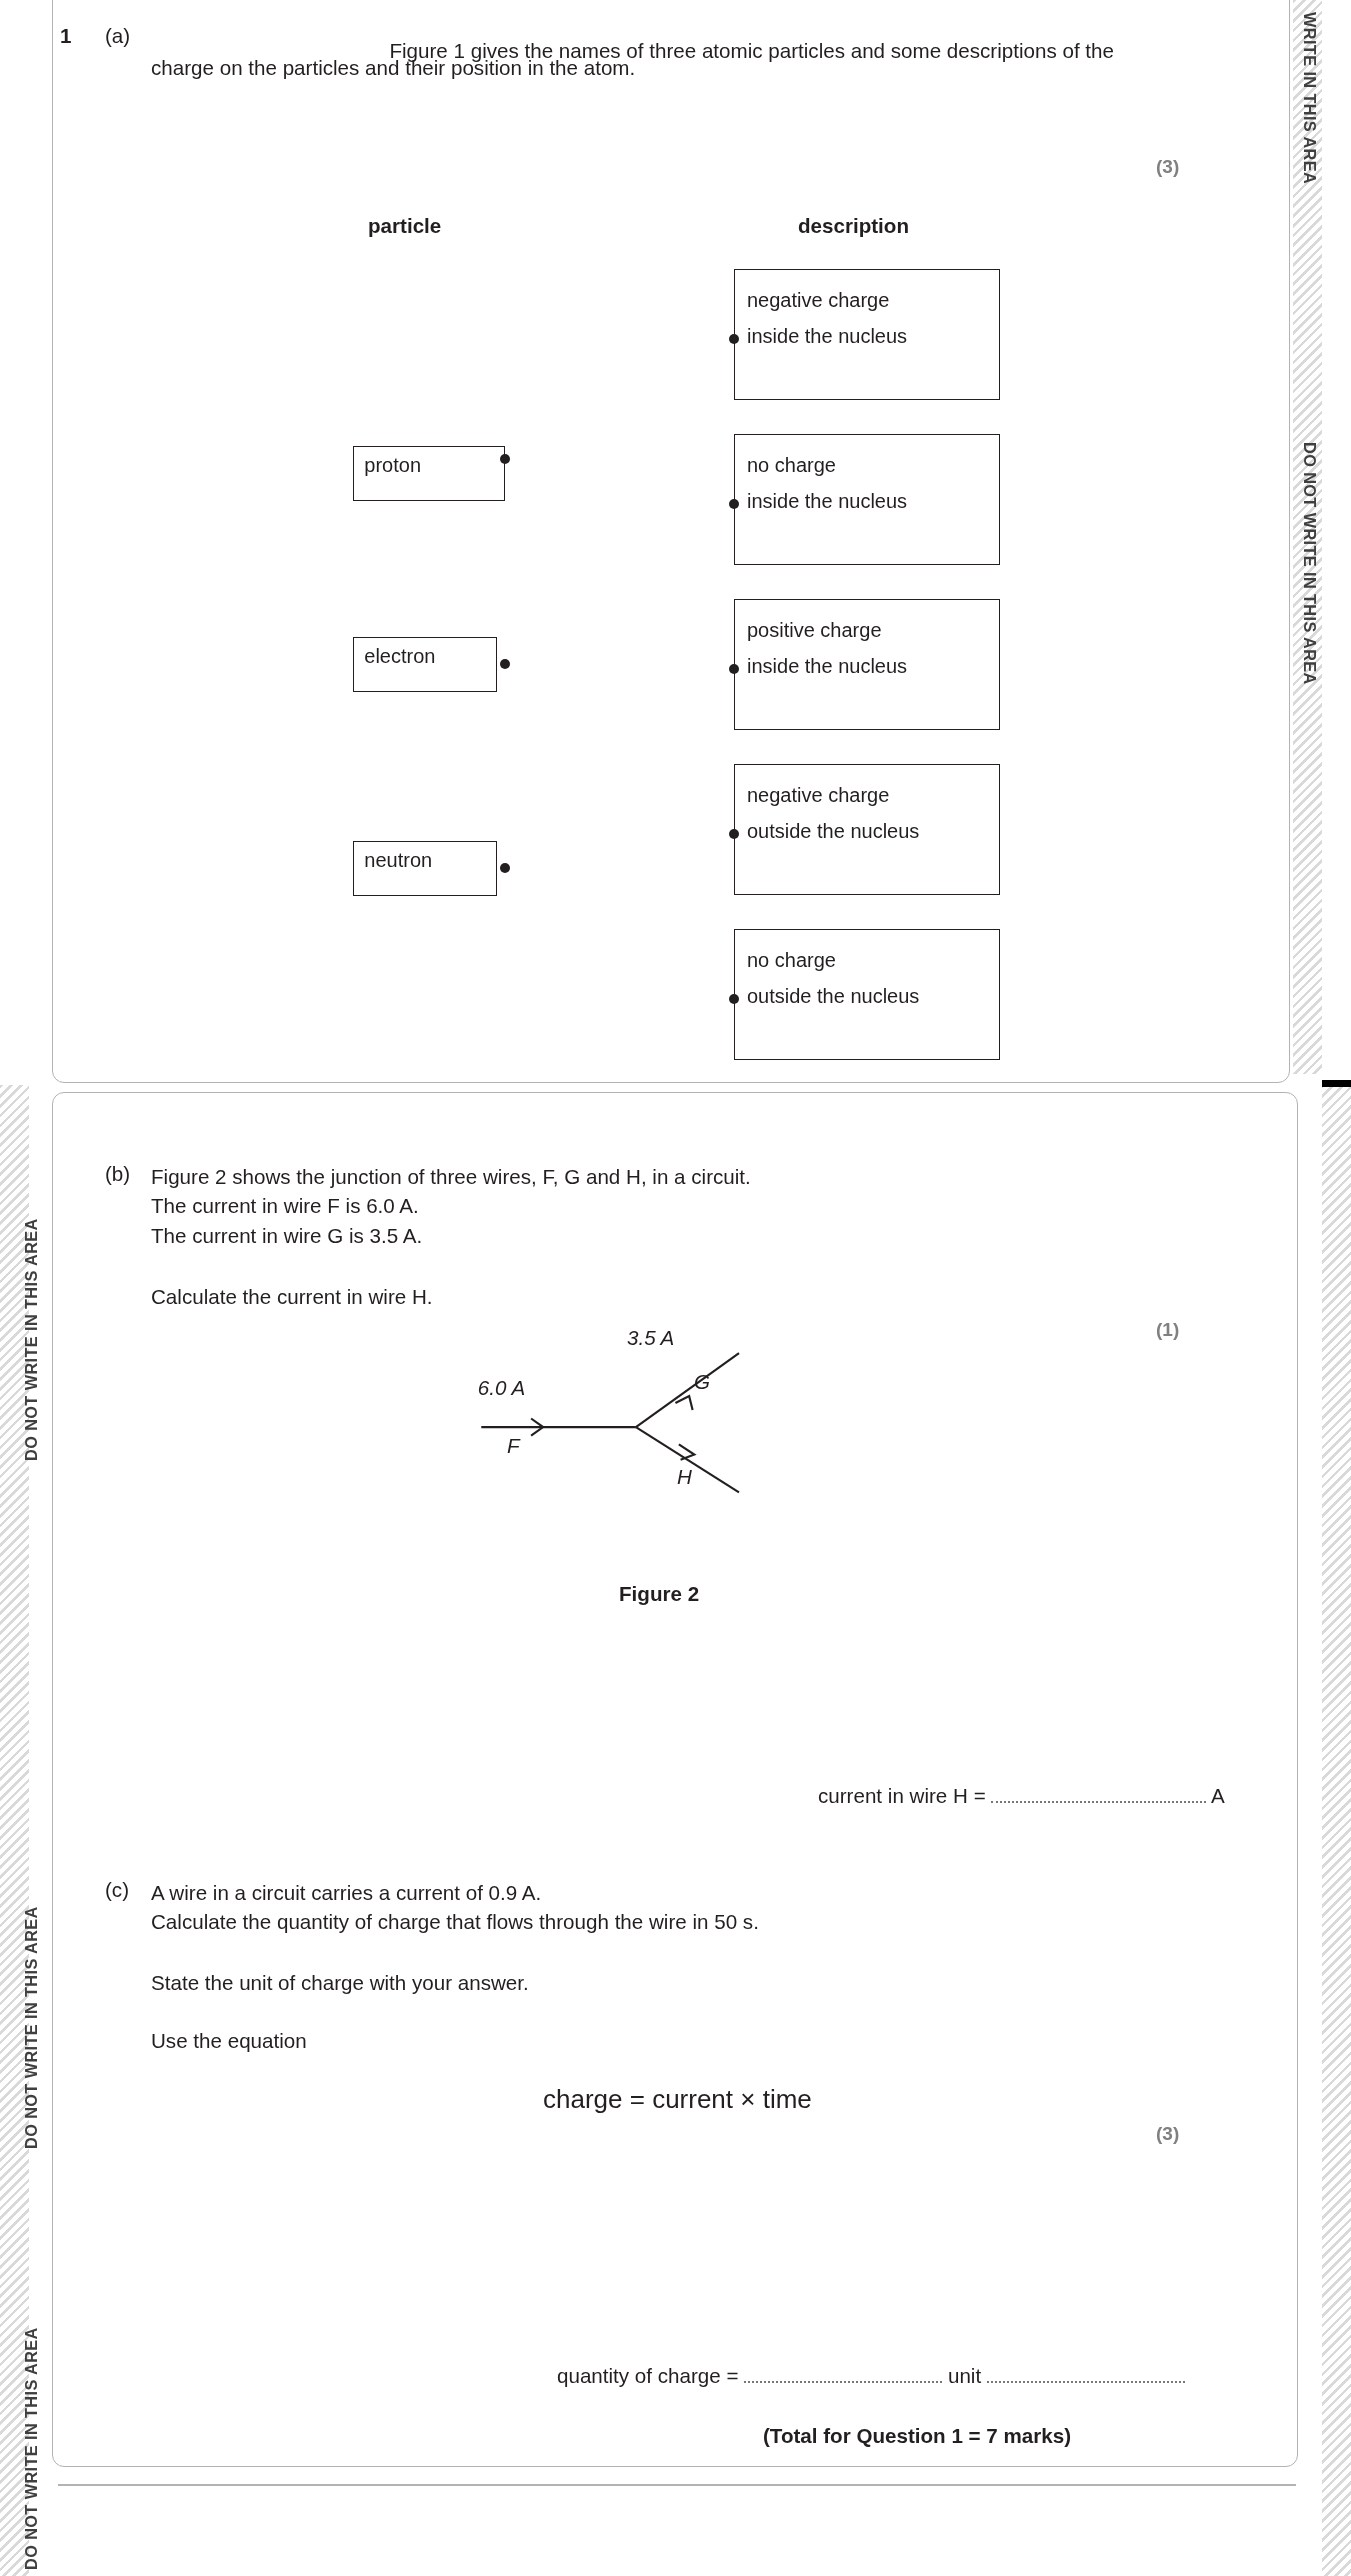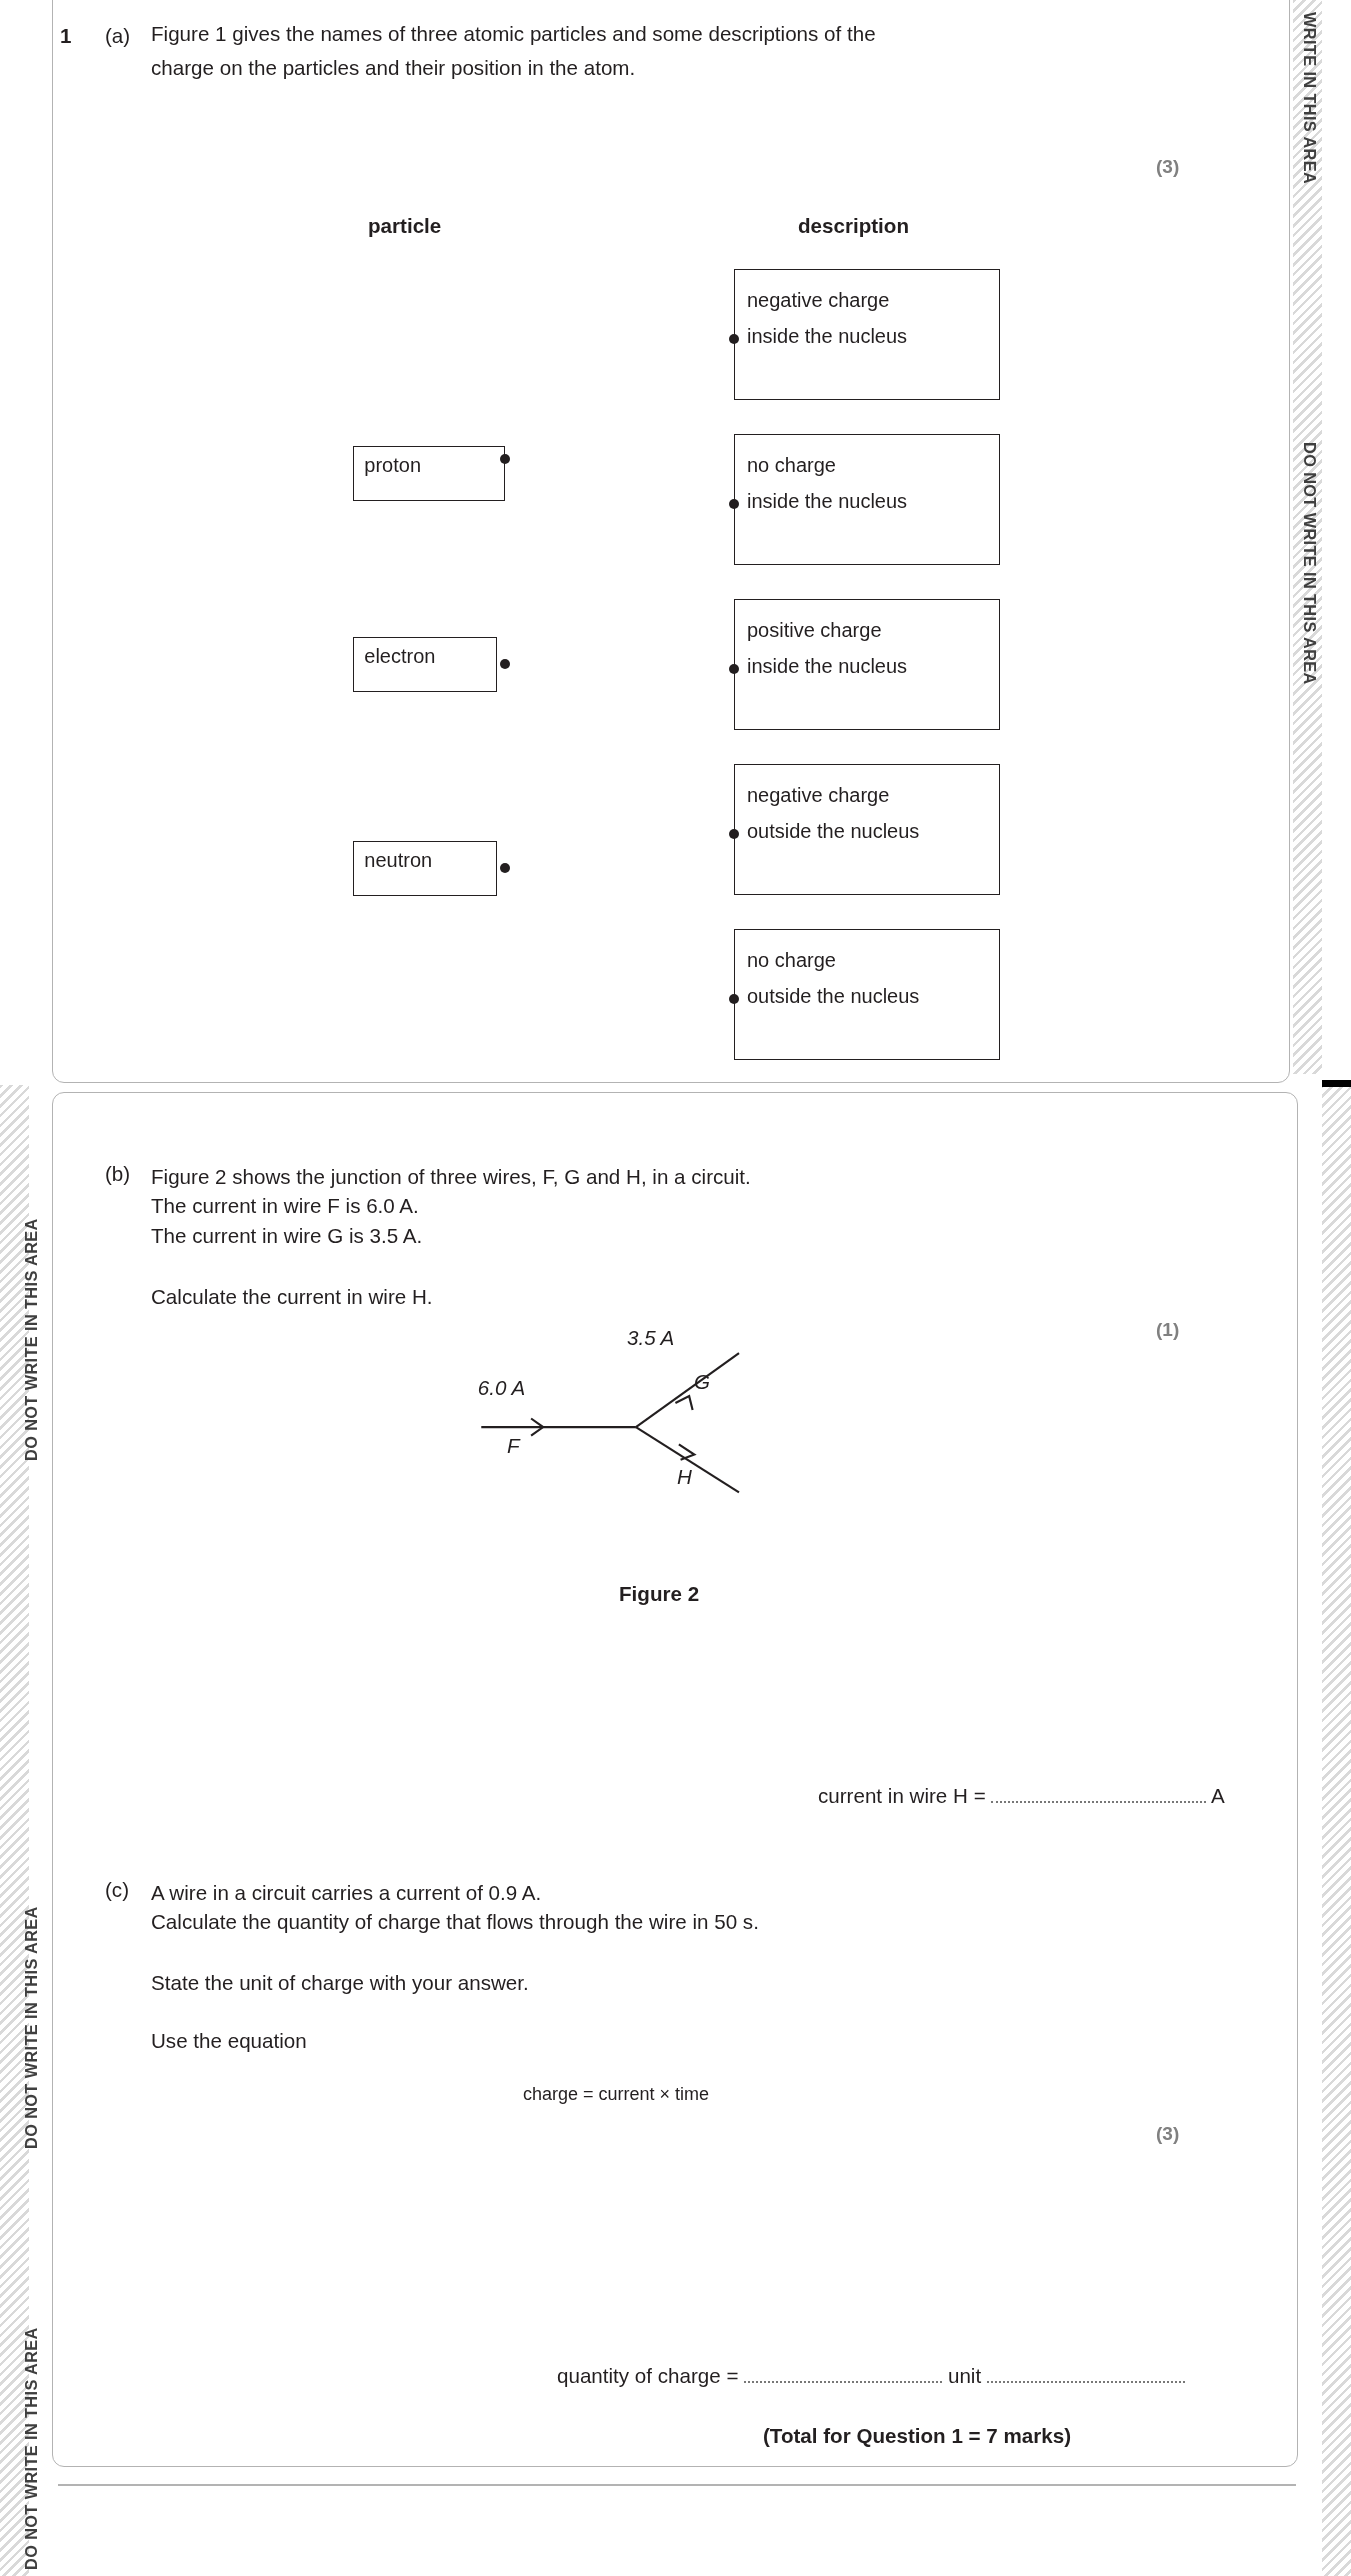--- a/index.html
+++ b/index.html
@@ -163,21 +163,22 @@
     font-size: 20.6px;
     white-space: nowrap;
   }
   .dots {
     display: inline-block;
     border-bottom: 2.6px dotted #777;
     height: 13.8px;
   }
   .equation {
     position: absolute;
-    font-size: 18px;
+    font-size: 26px;
+    margin-left: 20px;
   }
   .total {
     position: absolute;
     font-size: 20.6px;
     font-weight: bold;
   }
   .rule {
     position: absolute;
     background: #b3b3b3;
     height: 1.7px;
@@ -185,21 +186,21 @@
 </style>
 </head>
 <body>
 
 <div id="page-top">
 
   <div class="frame-top"></div>
 
   <div class="qnum" style="left:60px; top:24px;">1</div>
   <div class="plabel" style="left:105px; top:24px;">(a)</div>
-  <div class="ptext" style="left:151px; top:19px; width:963px;">Figure 1 gives the names of three atomic particles and some descriptions of the</div>
+  <div class="ptext" style="left:151px; top:36px; width:963px;text-align:right;">Figure 1 gives the names of three atomic particles and some descriptions of the</div>
   <div class="ptext" style="left:151px; top:53px; width:963px;">charge on the particles and their position in the atom.</div>
   <div class="marks" style="left:1156px; top:156px;">(3)</div>
 
   <div class="heading" style="left:368px; top:214px;">particle</div>
   <div class="heading" style="left:798px; top:214px;">description</div>
 
   <div class="lbox" style="left:353px; top:446px; width:152px; height:55px;">proton</div>
   <div class="dot" style="left:500px; top:454px;"></div>
 
   <div class="lbox" style="left:353px; top:637px; width:144px; height:55px;">electron</div>

